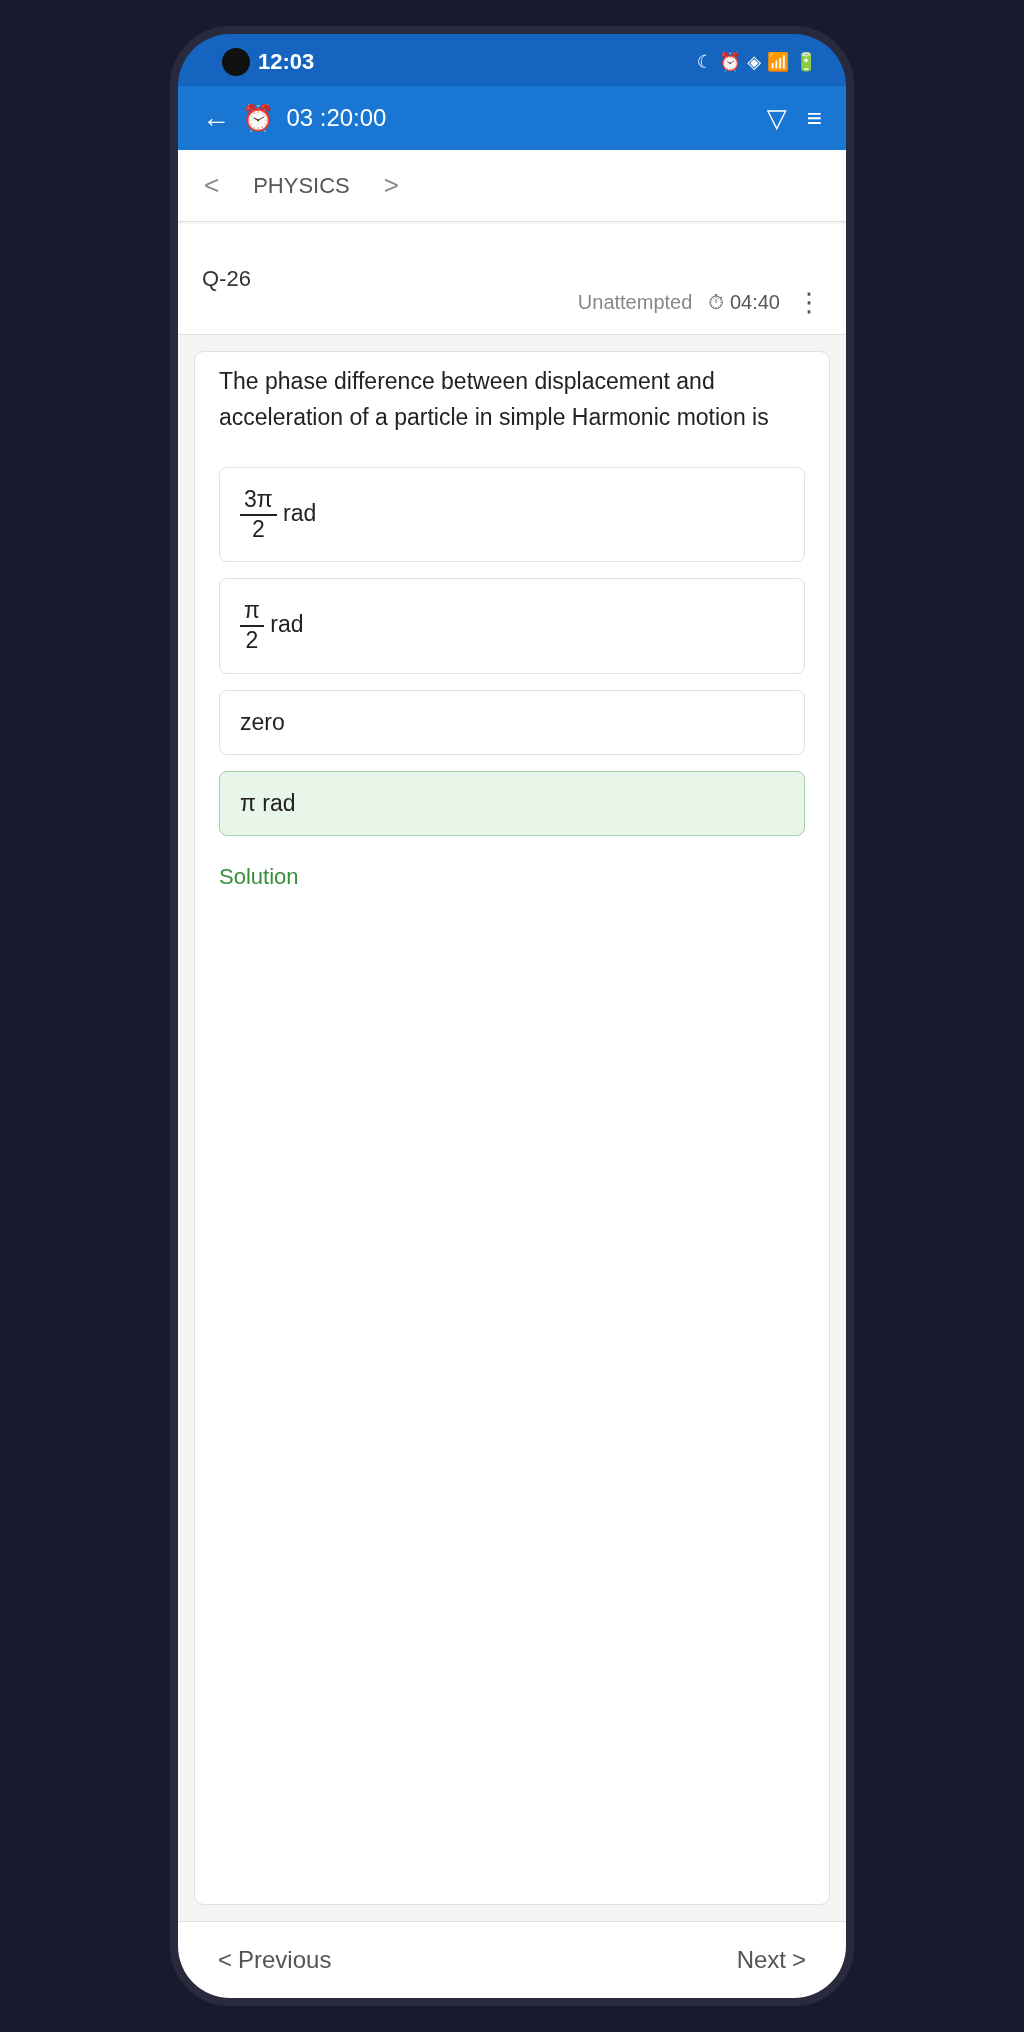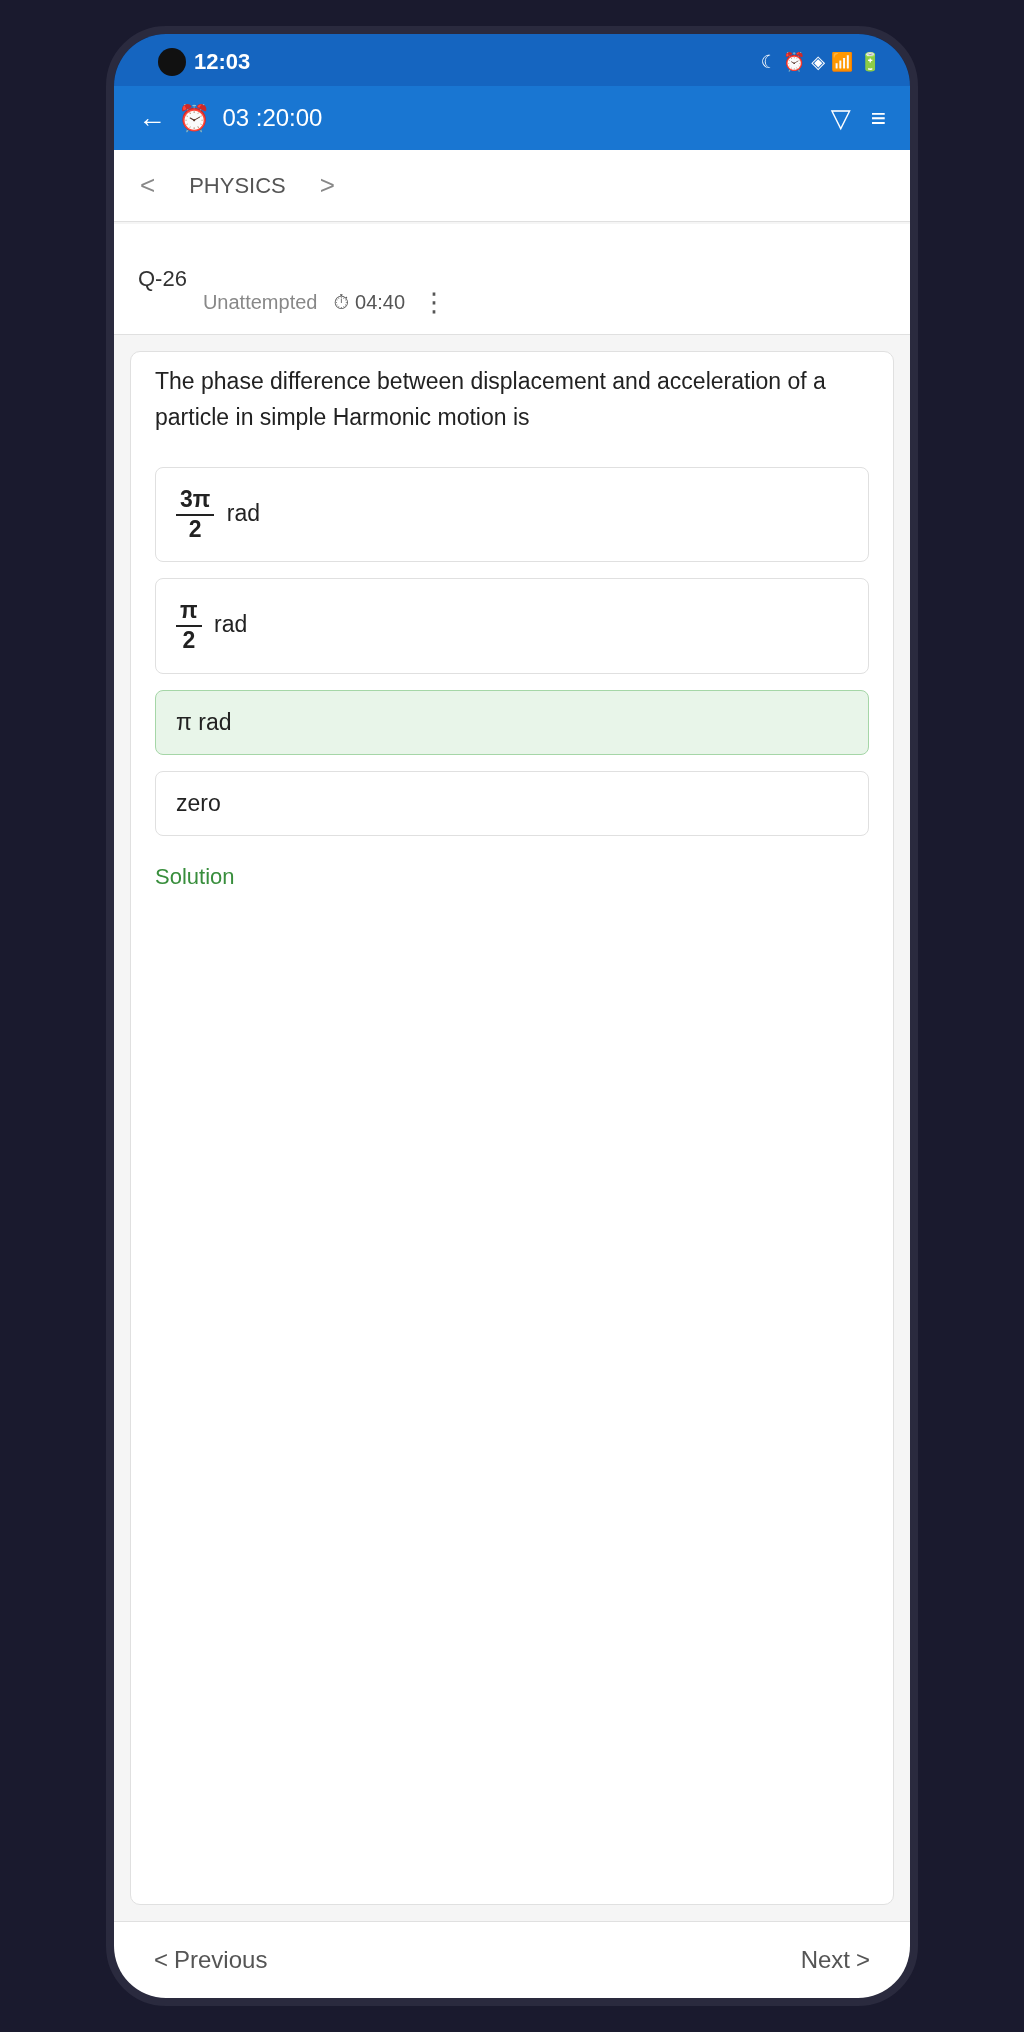--- a/index.html
+++ b/index.html
@@ -13,21 +13,21 @@
       height: 2032px;
       background: #1a1a2e;
       display: flex;
       justify-content: center;
       align-items: center;
       font-family: 'Segoe UI', Arial, sans-serif;
       overflow: hidden;
     }
 
     .phone-frame {
-      width: 812px;
+      width: 684px;
       height: 1980px;
       background: #1a1a2e;
       border-radius: 60px;
       position: relative;
       border: 8px solid #2a2a3e;
       overflow: hidden;
       display: flex;
       flex-direction: column;
     }
 
@@ -137,20 +137,21 @@
       font-size: 26px;
       padding: 20px 10px;
       cursor: pointer;
     }
 
     .question-meta {
       background: white;
       padding: 16px 24px;
       display: flex;
       align-items: center;
+      justify-content: space-between;
       border-bottom: 1px solid #e0e0e0;
       margin-top: 2px;
       gap: 16px;
     }
 
     .question-number {
       font-size: 22px;
       color: #333;
       font-weight: 500;
     }
@@ -224,23 +225,21 @@
 
     .option-text {
       font-size: 23px;
       color: #222;
     }
 
     .fraction {
       display: inline-flex;
       flex-direction: column;
       align-items: center;
-      margin-right: 6px;
       vertical-align: middle;
-      font-weight: bold;
     }
 
     .fraction-num {
       font-size: 23px;
       border-bottom: 2px solid #222;
       padding: 0 4px;
       line-height: 1.2;
     }
 
     .fraction-den {
@@ -357,26 +356,26 @@
         <div class="option-item normal">
           <span class="option-text">
             <span class="fraction">
               <span class="fraction-num">π</span>
               <span class="fraction-den">2</span>
             </span>
             rad
           </span>
         </div>
 
+        <div class="option-item normal">
+          <span class="option-text">zero</span>
+        </div>
+
         <div class="option-item selected">
           <span class="option-text">π rad</span>
-        </div>
-
-        <div class="option-item normal">
-          <span class="option-text">zero</span>
         </div>
 
       </div>
 
       <div class="solution-link">Solution</div>
 
     </div>
 
   </div>
 

